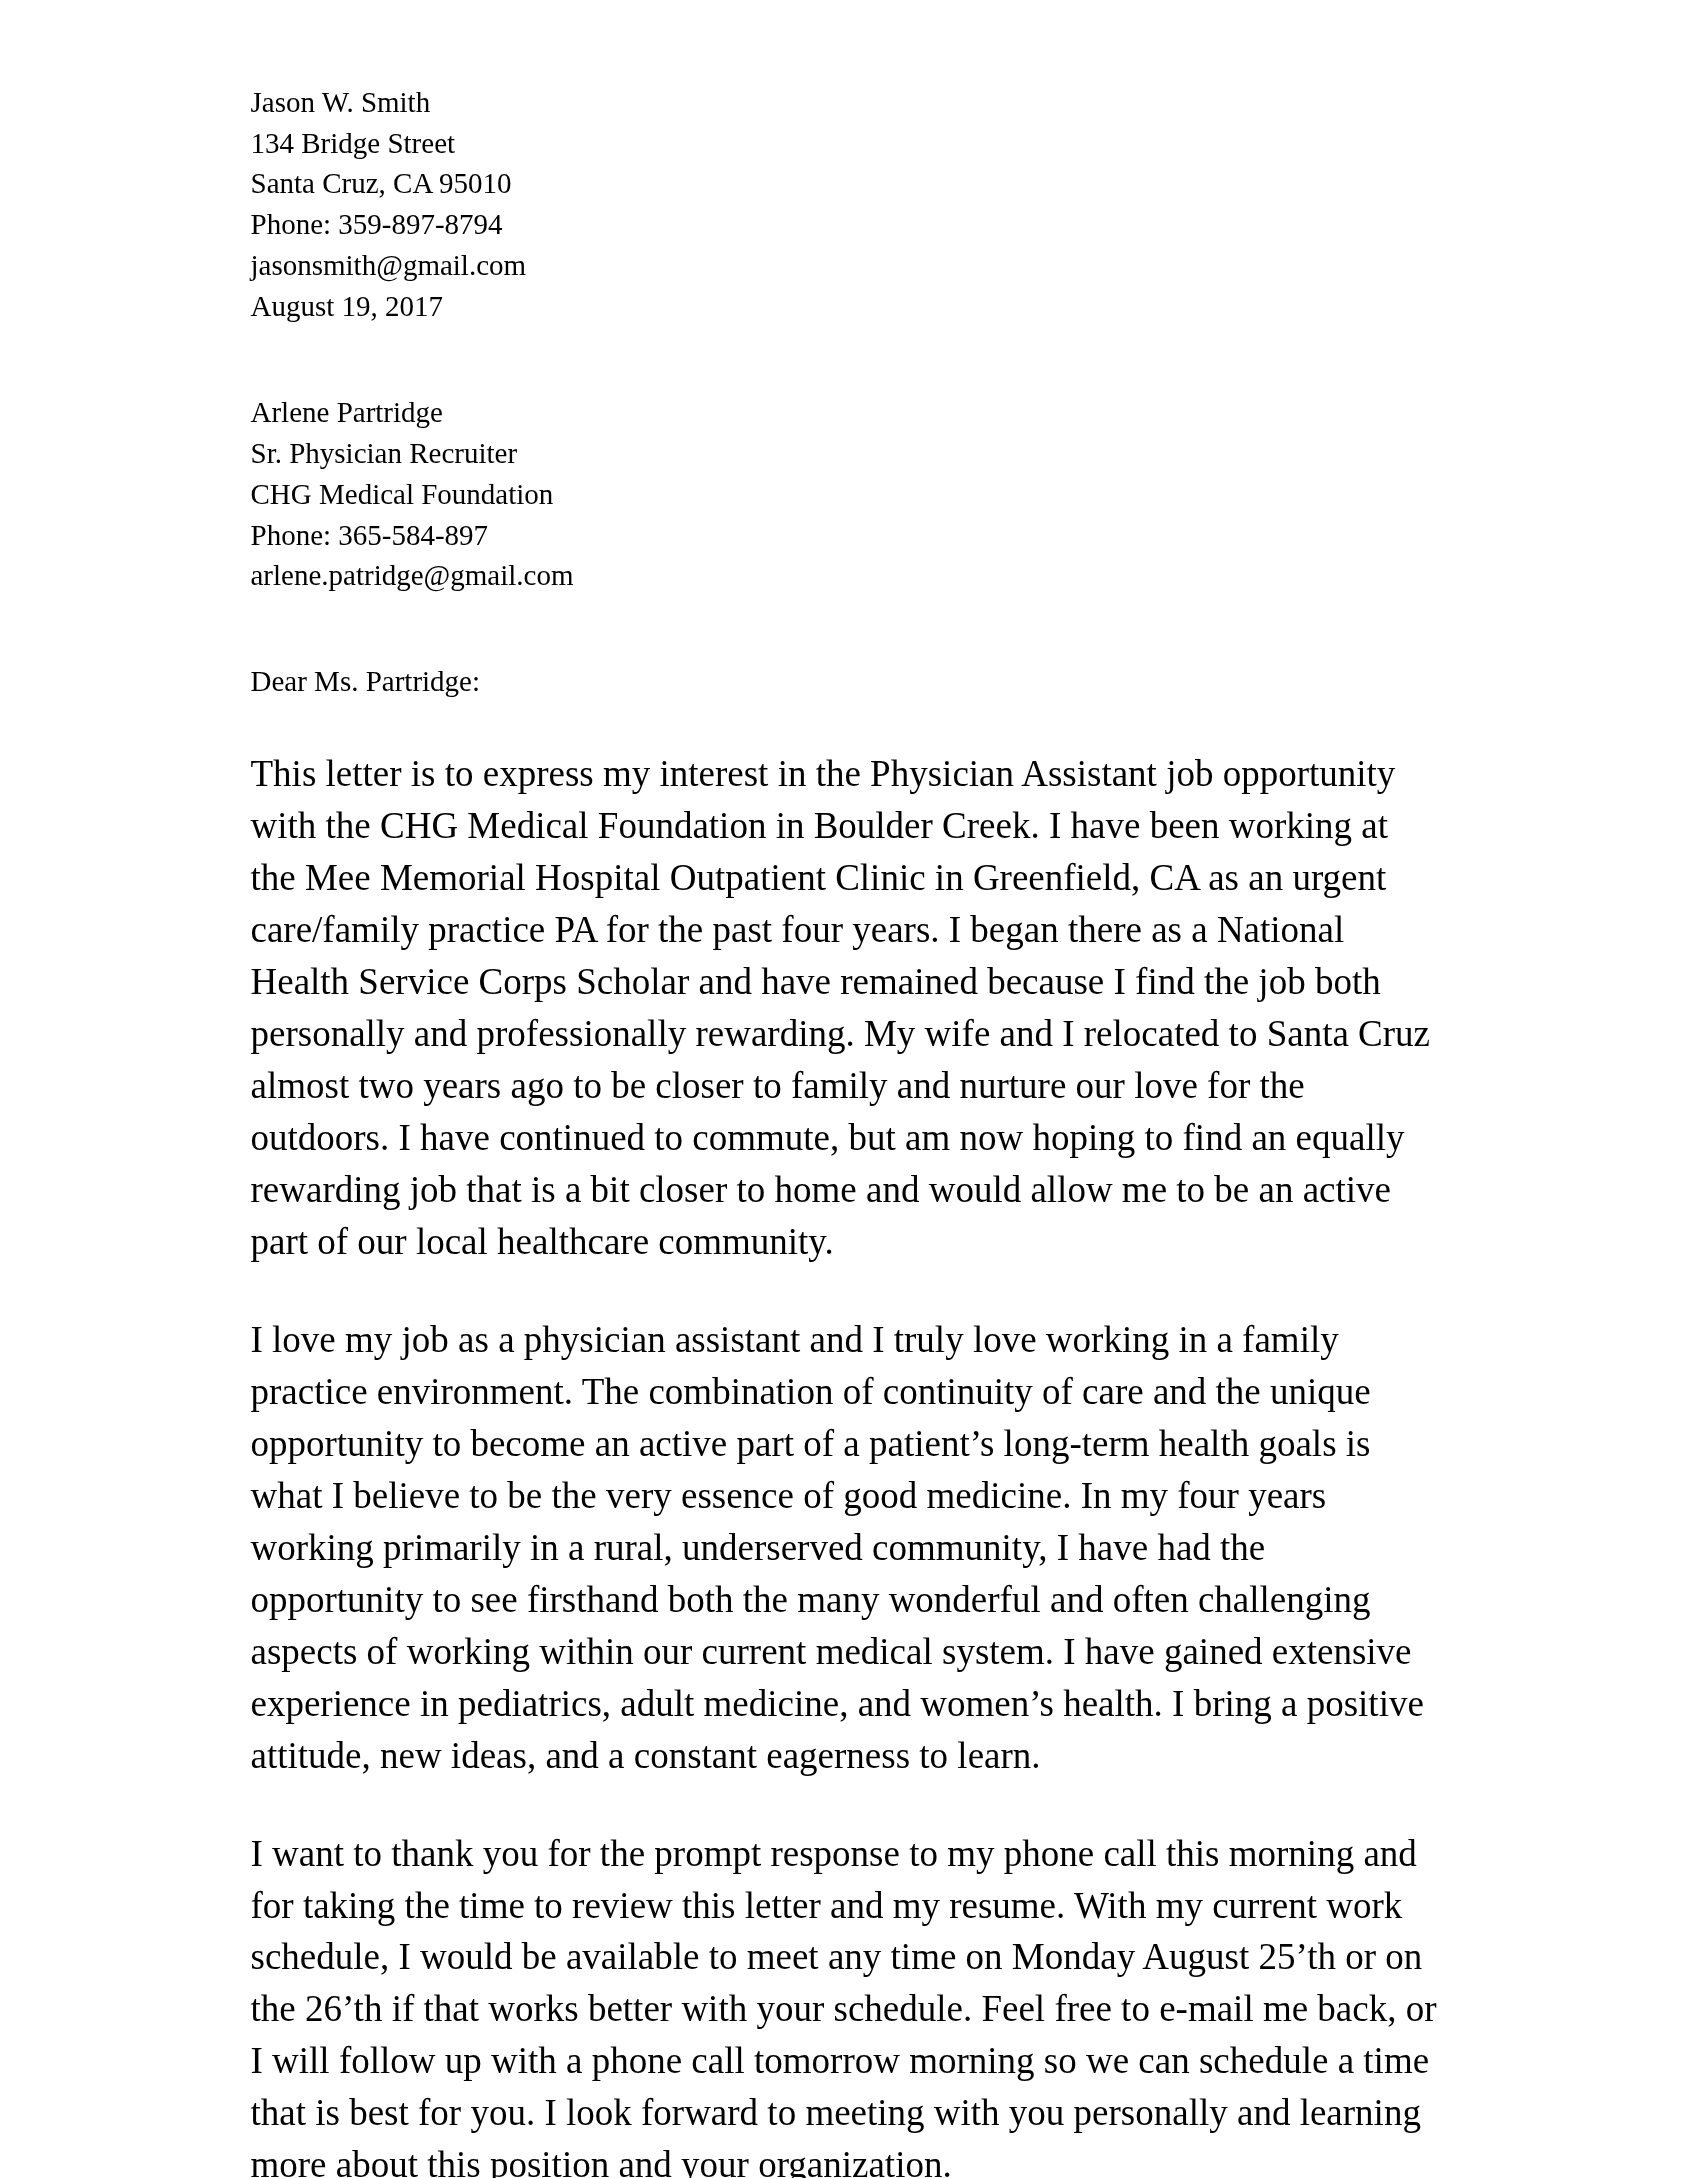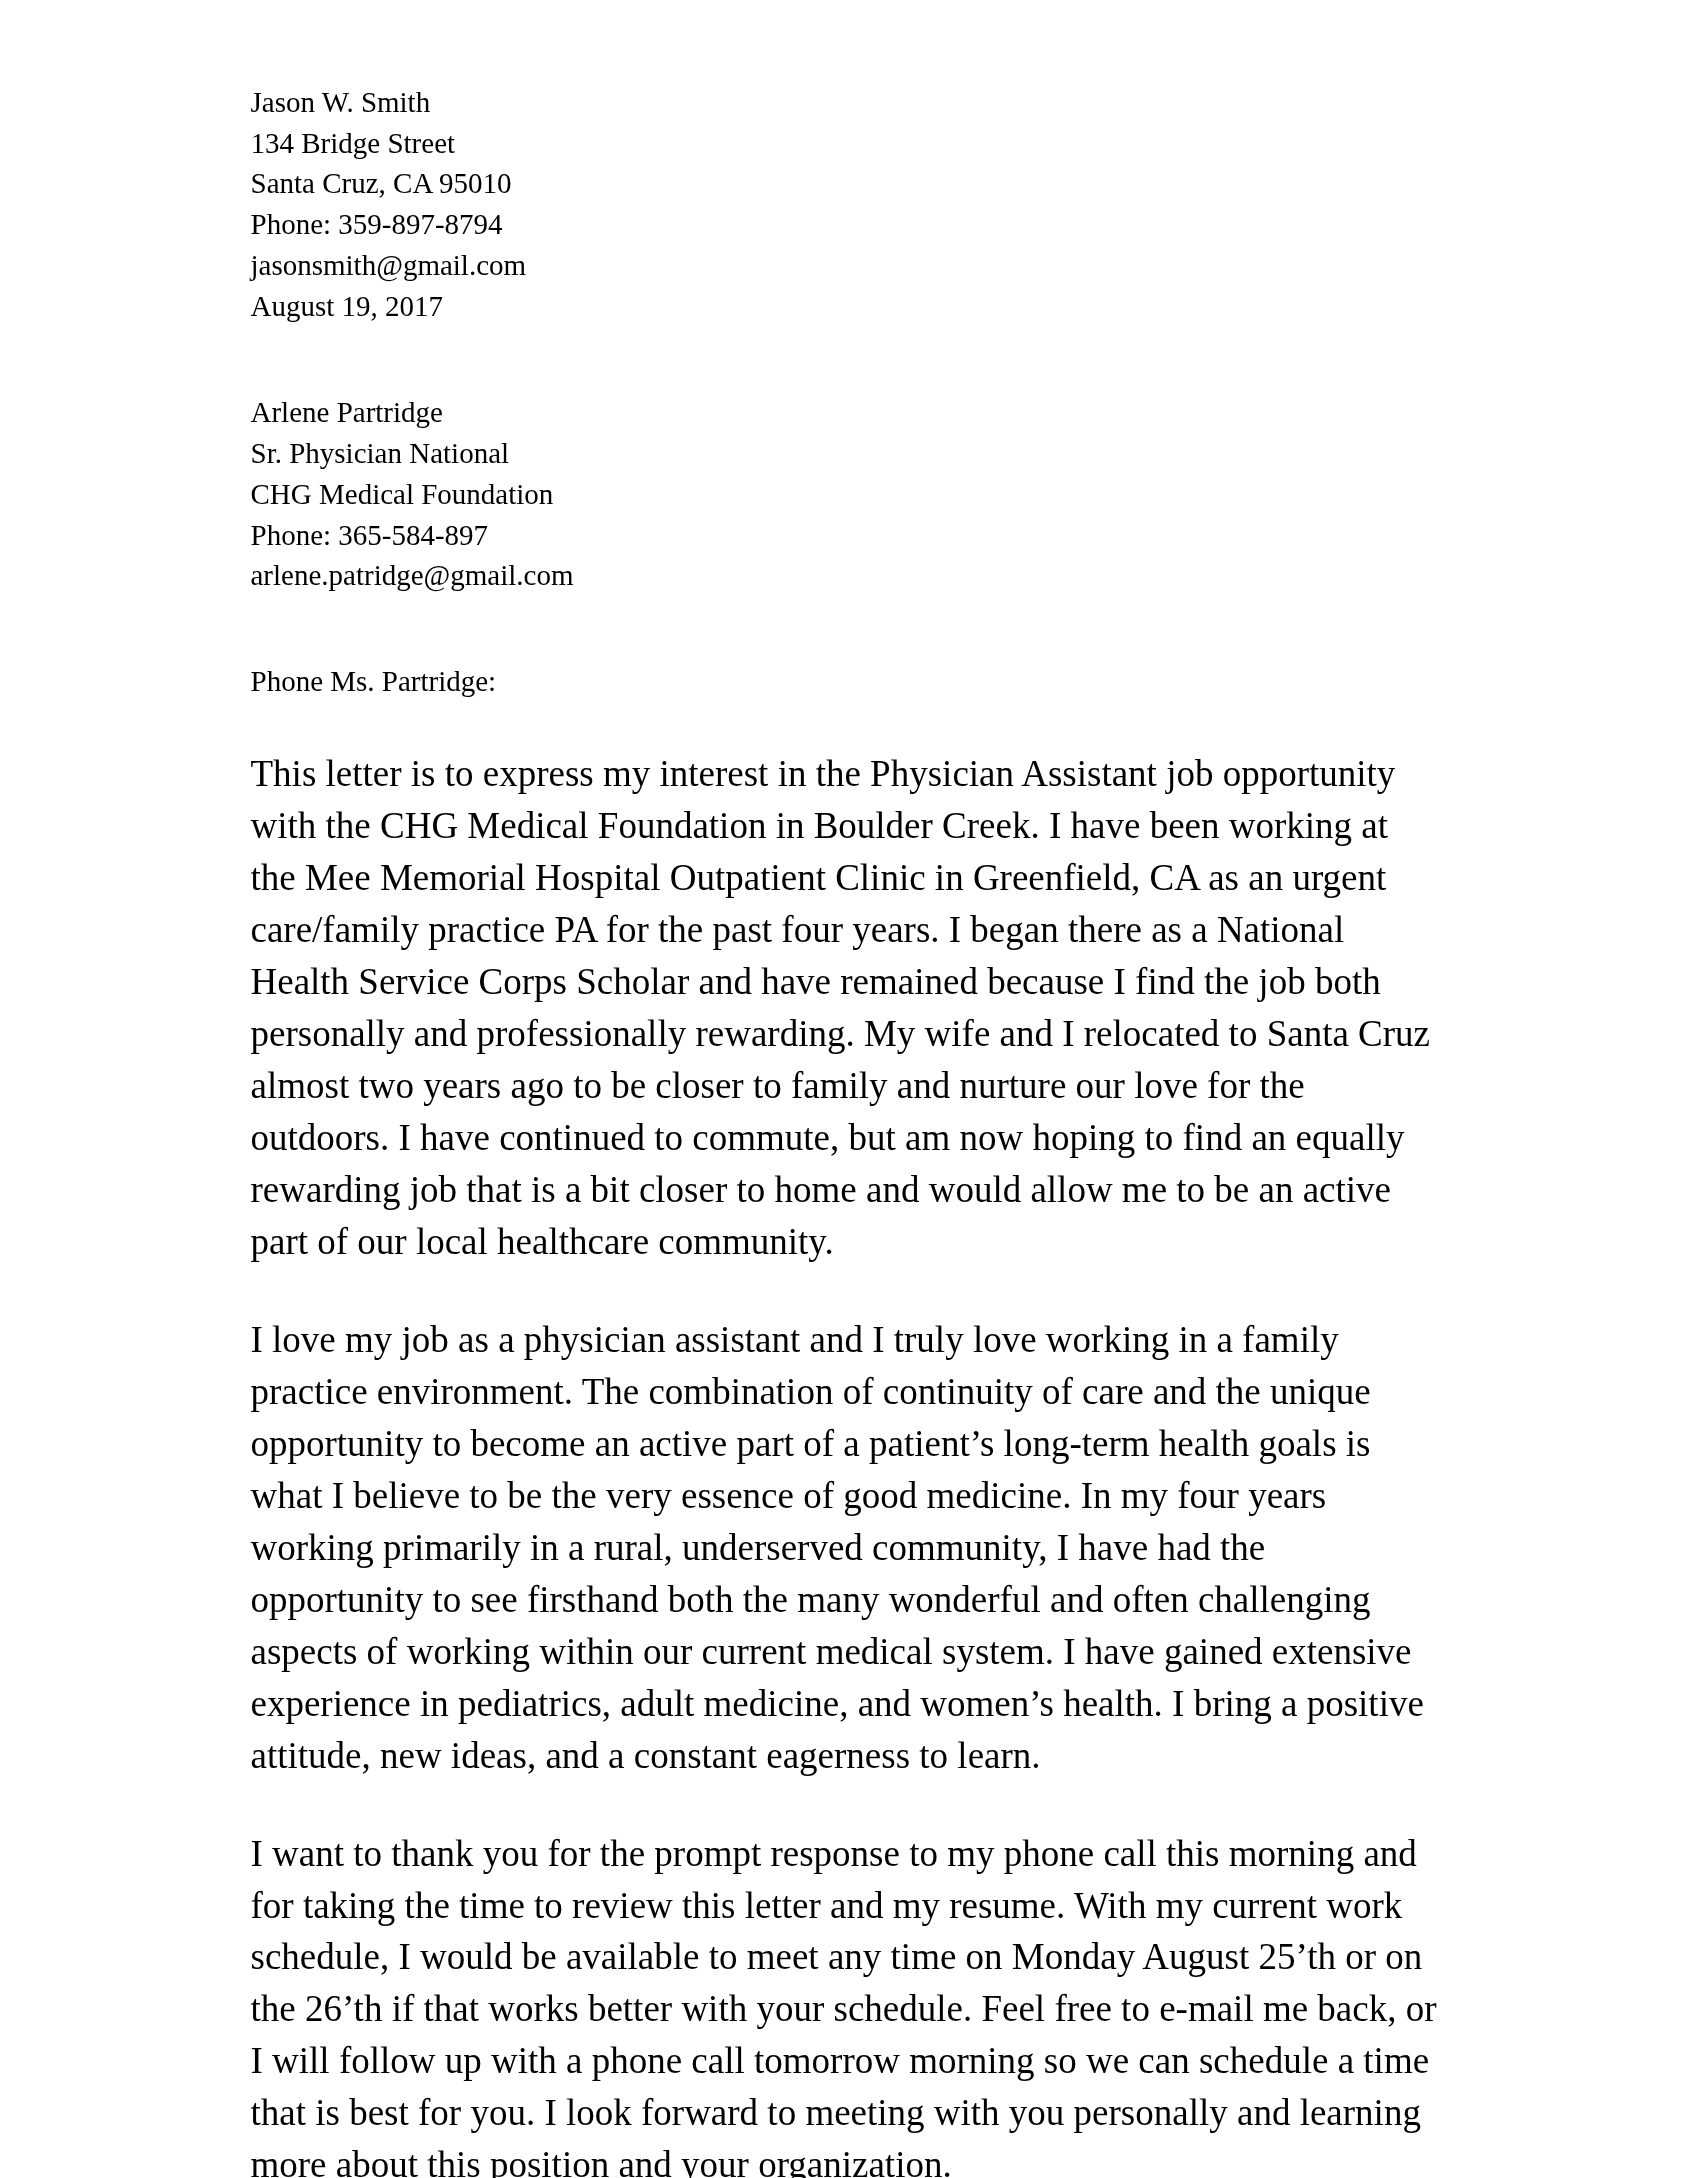--- a/index.html
+++ b/index.html
@@ -81,29 +81,29 @@
       <div class="addr-line">Santa Cruz, CA 95010</div>
       <div class="addr-line">Phone: 359-897-8794</div>
       <div class="addr-line">jasonsmith@gmail.com</div>
       <div class="addr-line">August 19, 2017</div>
     </div>
 
     <div class="gap-sender-recipient"></div>
 
     <div class="block">
       <div class="addr-line">Arlene Partridge</div>
-      <div class="addr-line">Sr. Physician National</div>
+      <div class="addr-line">Sr. Physician Recruiter</div>
       <div class="addr-line">CHG Medical Foundation</div>
       <div class="addr-line">Phone: 365-584-897</div>
       <div class="addr-line">arlene.patridge@gmail.com</div>
     </div>
 
     <div class="gap-recipient-salutation"></div>
 
-    <div class="salutation">Phone Ms. Partridge:</div>
+    <div class="salutation">Dear Ms. Partridge:</div>
 
     <div class="gap-small"></div>
 
     <p class="para">This letter is to express my interest in the Physician Assistant job opportunity with the CHG Medical Foundation in Boulder Creek. I have been working at the Mee Memorial Hospital Outpatient Clinic in Greenfield, CA as an urgent care/family practice PA for the past four years. I began there as a National Health Service Corps Scholar and have remained because I find the job both personally and professionally rewarding. My wife and I relocated to Santa Cruz almost two years ago to be closer to family and nurture our love for the outdoors.  I have continued to commute, but am now hoping to find an equally rewarding job that is a bit closer to home and would allow me to be an active part of our local healthcare community.</p>
     <div class="para-spacer"></div>
 
     <p class="para">I love my job as a physician assistant and I truly love working in a family practice environment. The combination of continuity of care and the unique opportunity to become an active part of a patient’s long-term health goals is what I believe to be the very essence of good medicine. In my four years working primarily in a rural, underserved community, I have had the opportunity to see firsthand both the many wonderful and often challenging aspects of working within our current medical system. I have gained extensive experience in pediatrics, adult medicine, and women’s health. I bring a positive attitude, new ideas, and a constant eagerness to learn.</p>
     <div class="para-spacer"></div>
 
     <p class="para">I want to thank you for the prompt response to my phone call this morning and for taking the time to review this letter and my resume.  With my current work schedule, I would be available to meet any time on Monday August 25’th or on the 26’th if that works better with your schedule. Feel free to e-mail me back, or I will follow up with a phone call tomorrow morning so we can schedule a time that is best for you. I look forward to meeting with you personally and learning more about this position and your organization.</p>

